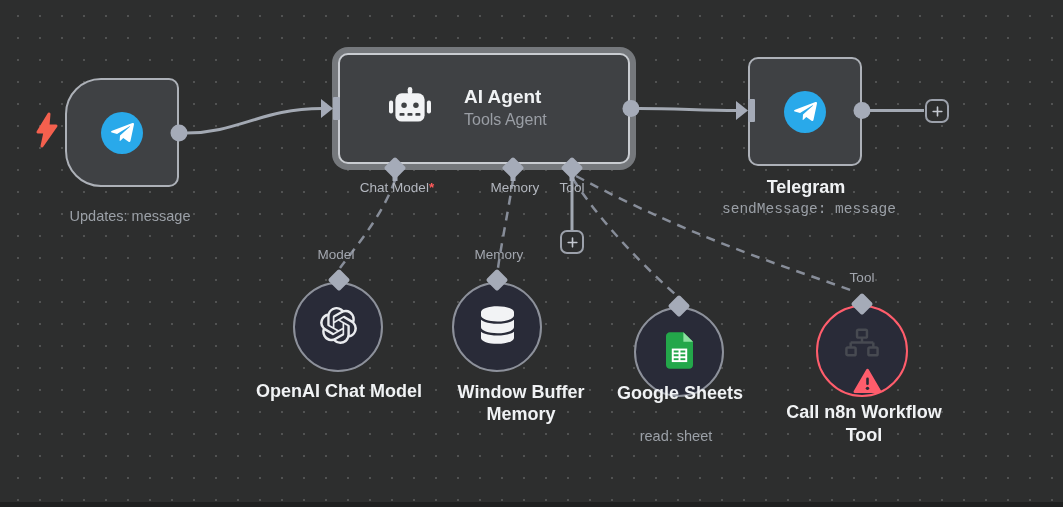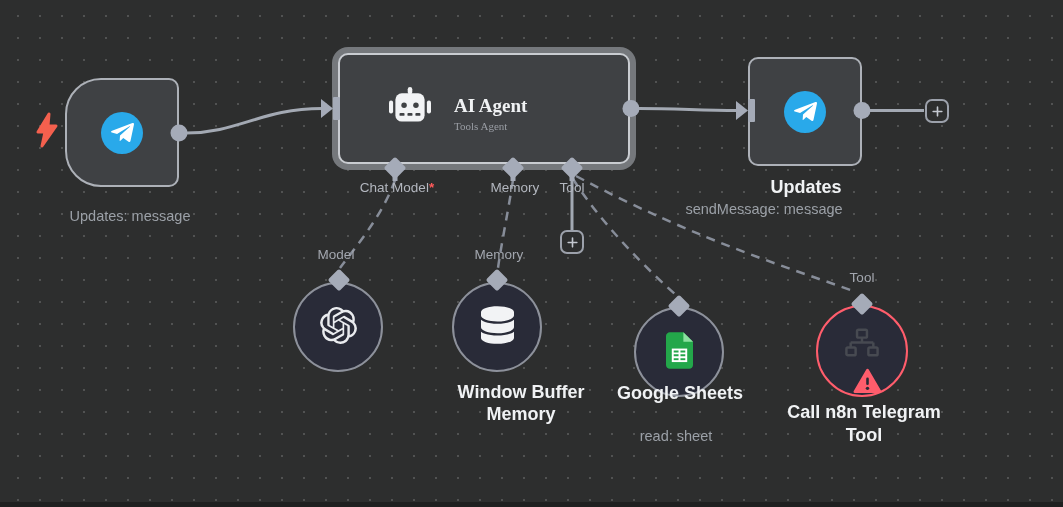--- a/index.html
+++ b/index.html
@@ -28,23 +28,23 @@
          font-size:18px;font-weight:bold;white-space:nowrap;}
   .label.wrap{white-space:normal;}
   .sublabel{position:absolute;transform:translateX(-50%);text-align:center;color:#9ba0a7;
          font-size:14.5px;white-space:nowrap;}
   .port-label{position:absolute;transform:translateX(-50%);color:#b3b7bf;
          font-size:13.5px;white-space:nowrap;}
   .port-label.dim{color:#a2a6ae;}
   .req{color:#ff5a5a;font-weight:bold;}
   .plus-btn{position:absolute;width:24px;height:24px;border:2px solid #9ca1ab;border-radius:7px;
         box-sizing:border-box;display:flex;align-items:center;justify-content:center;background:#2d2e2e;}
-  .agent-body{display:flex;align-items:flex-end;gap:22px;width:100%;padding-left:48px;box-sizing:border-box;font-family:Liberation Serif, serif;}
+  .agent-body{display:flex;align-items:flex-start;gap:32px;width:100%;padding-left:48px;box-sizing:border-box;}
   .agent-text .t{color:#f0f2f4;font-size:19px;font-weight:bold;margin-bottom:3px;}
-  .agent-text .s{color:#9a9ea5;font-size:11px;}
+  .agent-text .s{color:#9a9ea5;font-size:16px;}
   .warn{position:absolute;left:35px;top:61px;}
 </style>
 </head>
 <body>
 
 <div class="canvas">
 
   <svg class="layer" width="1063" height="507">
     <path class="edge" d="M 186 133 C 238 133 262 108.5 322 108.5"></path>
     <path class="edge" d="M 639 108.5 C 678 108.5 700 110.5 737 110.5"></path>
@@ -93,42 +93,43 @@
   <div class="port-label" style="left:515px;top:180px;">Memory</div>
   <div class="port-label" style="left:572px;top:180px;">Tool</div>
 
   <div class="node node-rect" style="left:748px;top:57px;width:114px;height:109px;">
     <div class="tg-badge">
       <svg width="23" height="23" viewBox="0 0 24 24">
           <path fill="#ffffff" d="m9.417 15.181-.397 5.584c.568 0 .814-.244 1.109-.537l2.663-2.545 5.518 4.041c1.012.564 1.725.267 1.998-.931L23.93 3.821c.321-1.496-.541-2.081-1.527-1.714l-21.29 8.151c-1.453.564-1.431 1.374-.247 1.741l5.443 1.693L18.953 5.78c.595-.394 1.136-.176.691.218z"></path>
         </svg>
     </div>
   </div>
-  <div class="label" style="left:806px;top:177px;">Updates</div>
-  <div class="sublabel" style="left:764px;top:201px;">sendMessage: message</div>
+  <div class="label" style="left:806px;top:177px;">Telegram</div>
+  <div class="sublabel" style="left:809px;top:201px;font-family:Liberation Mono, monospace;">sendMessage: message</div>
 
   <div class="plus-btn" style="left:925px;top:99px;">
     <svg width="13" height="13" viewBox="0 0 24 24">
       <path d="M12 4v16M4 12h16" stroke="#c4c8d0" stroke-width="3" stroke-linecap="round" fill="none"></path>
       </svg>
   </div>
   <div class="plus-btn" style="left:560px;top:230px;">
     <svg width="13" height="13" viewBox="0 0 24 24">
       <path d="M12 4v16M4 12h16" stroke="#c4c8d0" stroke-width="3" stroke-linecap="round" fill="none"></path>
       </svg>
   </div>
 
   <div class="circle-node" style="left:293px;top:282px;">
     <span>
       <svg width="37" height="37" viewBox="0 0 24 24">
           <path fill="#e9ebee" d="M22.2819 9.8211a5.9847 5.9847 0 0 0-.5157-4.9108 6.0462 6.0462 0 0 0-6.5098-2.9A6.0651 6.0651 0 0 0 4.9807 4.1818a5.9847 5.9847 0 0 0-3.9977 2.9 6.0462 6.0462 0 0 0 .7427 7.0966 5.98 5.98 0 0 0 .511 4.9107 6.051 6.051 0 0 0 6.5146 2.9001A5.9847 5.9847 0 0 0 13.2599 24a6.0557 6.0557 0 0 0 5.7718-4.2058 5.9894 5.9894 0 0 0 3.9977-2.9001 6.0557 6.0557 0 0 0-.7475-7.073zM13.2599 22.4322a4.4755 4.4755 0 0 1-2.8764-1.0408l.1419-.0804 4.7783-2.7582a.7948.7948 0 0 0 .3927-.6813v-6.7369l2.02 1.1686a.071.071 0 0 1 .038.0615v5.5826a4.504 4.504 0 0 1-4.4945 4.4849zm-9.6607-4.1254a4.4708 4.4708 0 0 1-.5346-3.0137l.142.0852 4.783 2.7582a.7712.7712 0 0 0 .7806 0l5.8428-3.3685v2.3324a.0804.0804 0 0 1-.0332.0615L9.74 19.9502a4.4992 4.4992 0 0 1-6.1408-1.6464zM2.3408 7.8956a4.485 4.485 0 0 1 2.3655-1.9728V11.6a.7664.7664 0 0 0 .3879.6765l5.8144 3.3543-2.0201 1.1685a.0757.0757 0 0 1-.071 0l-4.8303-2.7865A4.504 4.504 0 0 1 2.3408 7.8956zm16.5963 3.8558L13.1038 8.364 15.1192 7.2a.0757.0757 0 0 1 .071 0l4.8303 2.7913a4.4944 4.4944 0 0 1-.6765 8.1042v-5.6772a.79.79 0 0 0-.407-.667zm2.0107-3.0231l-.142-.0852-4.7735-2.7818a.7759.7759 0 0 0-.7854 0L9.409 9.2297V6.8974a.0662.0662 0 0 1 .0284-.0615l4.8303-2.7866a4.4992 4.4992 0 0 1 6.6802 4.66zM8.3065 12.863l-2.02-1.1638a.0804.0804 0 0 1-.038-.0567V6.0742a4.4992 4.4992 0 0 1 7.3757-3.4537l-.142.0805L8.704 5.459a.7948.7948 0 0 0-.3927.6813zm1.0976-2.3654l2.602-1.4998 2.6069 1.4998v2.9994l-2.5974 1.4997-2.6067-1.4997Z"></path>
         </svg>
     </span>
   </div>
   <div class="port-label dim" style="left:336px;top:247px;">Model</div>
+  <div class="label" style="left:339px;top:381px;">OpenAI Chat Model</div>
 
   <div class="circle-node" style="left:452px;top:282px;">
     <span>
       <svg width="33" height="38" viewBox="0 0 448 512">
           <path fill="#f2f3f5" d="M448 80l0 48c0 44.2-100.3 80-224 80S0 172.2 0 128L0 80C0 35.8 100.3 0 224 0S448 35.8 448 80zM393.2 214.7c20.8-7.4 39.9-16.9 54.8-28.6L448 288c0 44.2-100.3 80-224 80S0 332.2 0 288L0 186.1c14.9 11.8 34 21.2 54.8 28.6C99.7 230.7 159.5 240 224 240s124.3-9.3 169.2-25.3zM0 346.1c14.9 11.8 34 21.2 54.8 28.6C99.7 390.7 159.5 400 224 400s124.3-9.3 169.2-25.3c20.8-7.4 39.9-16.9 54.8-28.6l0 85.9c0 44.2-100.3 80-224 80S0 476.2 0 432l0-85.9z"></path>
         </svg>
     </span>
   </div>
   <div class="port-label dim" style="left:499px;top:247px;">Memory</div>
   <div class="label wrap" style="left:521px;top:381px;width:170px;line-height:22px;">Window Buffer Memory</div>
@@ -159,21 +160,21 @@
     </span>
     <span class="warn">
       <svg width="29" height="26" viewBox="0 0 512 460">
         <path d="M256 38 L478 418 H34 Z" fill="#ff5d6c" stroke="#ff5d6c" stroke-width="50" stroke-linejoin="round"></path>
         <rect x="233" y="170" width="46" height="130" rx="23" fill="#282a35"></rect>
         <circle cx="256" cy="360" r="30" fill="#282a35"></circle>
       </svg>
     </span>
   </div>
   <div class="port-label dim" style="left:862px;top:270px;">Tool</div>
-  <div class="label wrap" style="left:864px;top:401px;width:190px;line-height:23px;">Call n8n Telegram Tool</div>
+  <div class="label wrap" style="left:864px;top:401px;width:190px;line-height:23px;">Call n8n Workflow Tool</div>
 
   <svg class="layer" width="1063" height="507">
     <circle class="port" cx="179" cy="133" r="8.5"></circle>
     <polygon class="port" points="321,99 333,108.5 321,118"></polygon>
     <rect class="port" x="333" y="97" width="7" height="23" rx="1"></rect>
     <circle class="port" cx="631" cy="108.5" r="8.5"></circle>
     <polygon class="port" points="736,101 748,110.5 736,120"></polygon>
     <rect class="port" x="748" y="99" width="7" height="23" rx="1"></rect>
     <circle class="port" cx="862" cy="110.5" r="8.5"></circle>
     <rect class="port" x="392.5" y="170" width="5" height="11"></rect>

